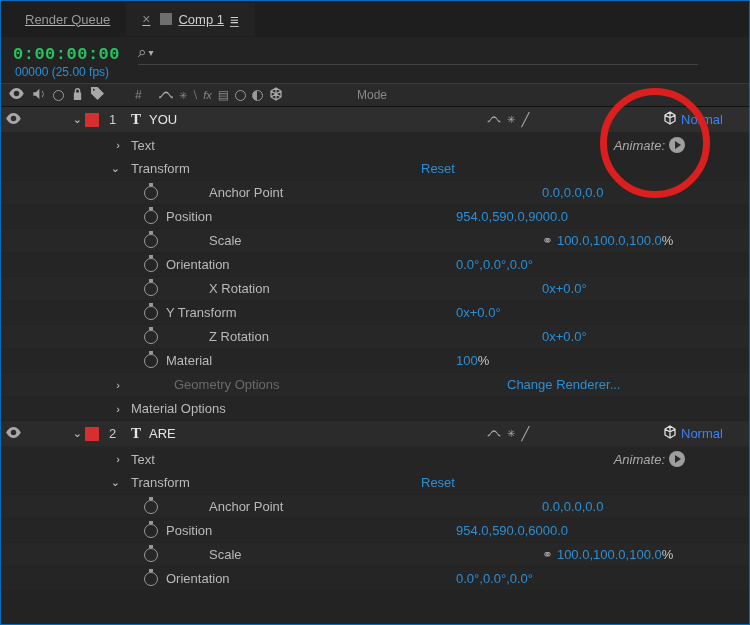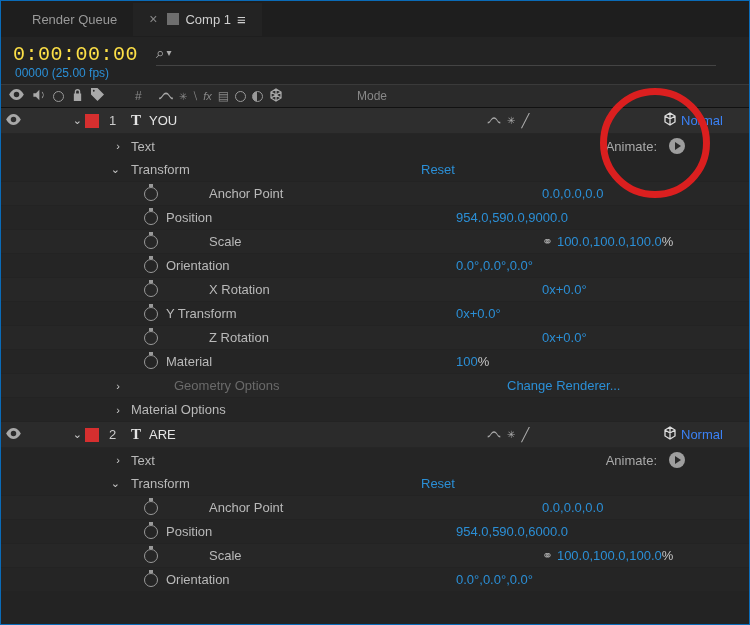--- a/index.html
+++ b/index.html
@@ -17,21 +17,22 @@
   border: 1px solid #0a6bb8;
   background: #232323;
   width: 750px;
   height: 625px;
 }
 .tabbar {
   display: flex;
   align-items: center;
   height: 36px;
   background: #1e1e1e;
-  padding: 0 15px;
+  padding: 0 8px;
+  text-decoration: underline;
 }
 .tab {
   padding: 8px 16px;
   color: #999;
   display: flex;
   align-items: center;
   gap: 6px;
 }
 .tab.active {
   background: #232323;
@@ -40,24 +41,25 @@
 .tab .sq { width: 12px; height: 12px; background: #6e6e6e; display: inline-block; }
 .tab .close { color: #888; font-size: 14px; margin-right: 4px; }
 .tab .menu { font-size: 15px; }
 .timecode-row {
   display: flex;
   align-items: center;
   padding: 6px 12px 0 12px;
   gap: 18px;
 }
 .timecode {
-  color: #fde047;
-  font-size: 20px;
+  color: #22c55e;
+  font-size: 17px;
   font-family: "Courier New", monospace;
   letter-spacing: 0.5px;
+  font-weight: bold;
 }
 .search-wrap {
   display: flex;
   align-items: center;
   border-bottom: 1px solid #444;
   flex: 1;
   max-width: 560px;
   padding-bottom: 3px;
   color: #aaa;
 }
@@ -110,21 +112,21 @@
 .indent1 { width: 130px; display: flex; justify-content: flex-end; padding-right: 8px; }
 .indent2 { width: 165px; display: flex; justify-content: flex-end; padding-right: 8px; align-items: center; gap: 6px; }
 .prop-name { width: 290px; color: #b9b9b9; }
 .prop-name.dim { color: #6a6a6a; }
 .prop-value { color: #2b8fd6; flex: 1; }
 .prop-value .white { color: #c5c5c5; }
 .animate-row {
   display: flex; align-items: center; height: 24px; background: #252525;
 }
 .animate-row .spacer { flex: 1; }
-.animate-label { color: #aaa; padding-right: 12px; }
+.animate-label { color: #aaa; padding-right: 4px; font-style: italic; }
 .play-btn {
   width: 16px; height: 16px; border-radius: 50%; background: #9e9e9e;
   display: inline-flex; align-items: center; justify-content: center;
 }
 .play-btn::after { content: ""; border-left: 6px solid #2a2a2a; border-top: 4px solid transparent; border-bottom: 4px solid transparent; margin-left: 1px; }
 .stopwatch {
   width: 14px; height: 14px; border: 1.5px solid #999; border-radius: 50%;
   position: relative; display: inline-block;
 }
 .stopwatch::before {

